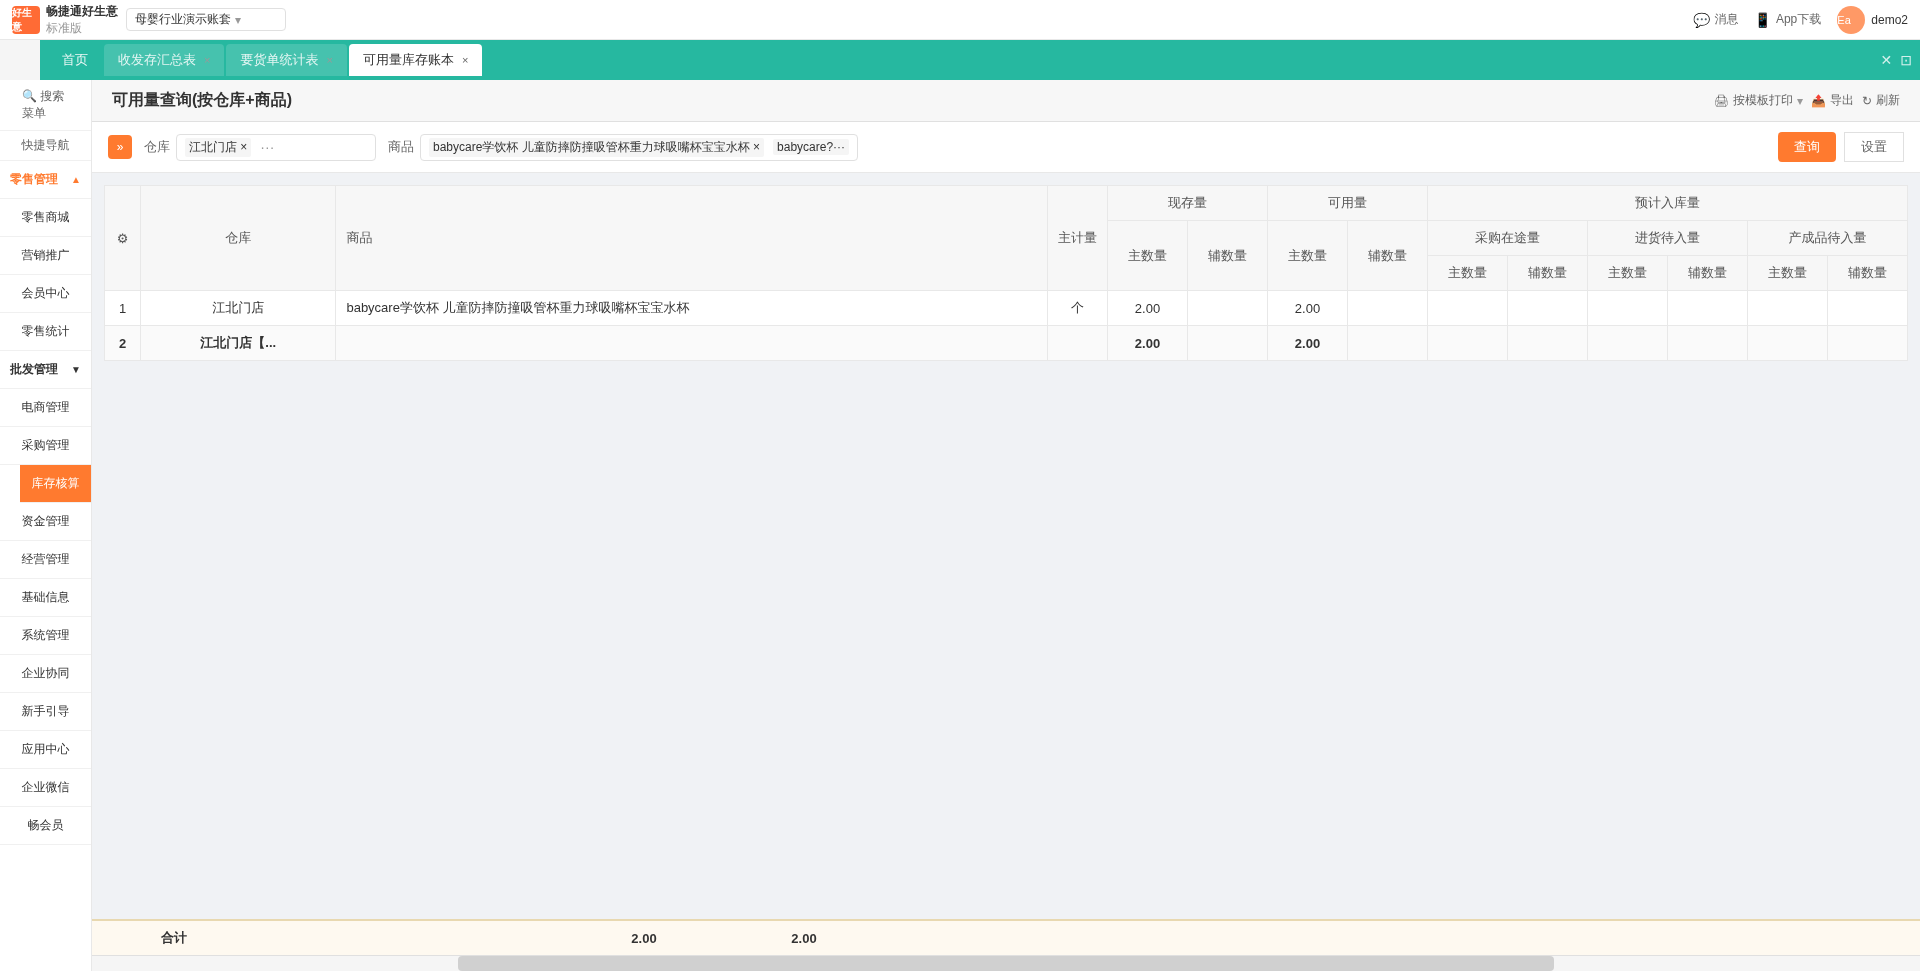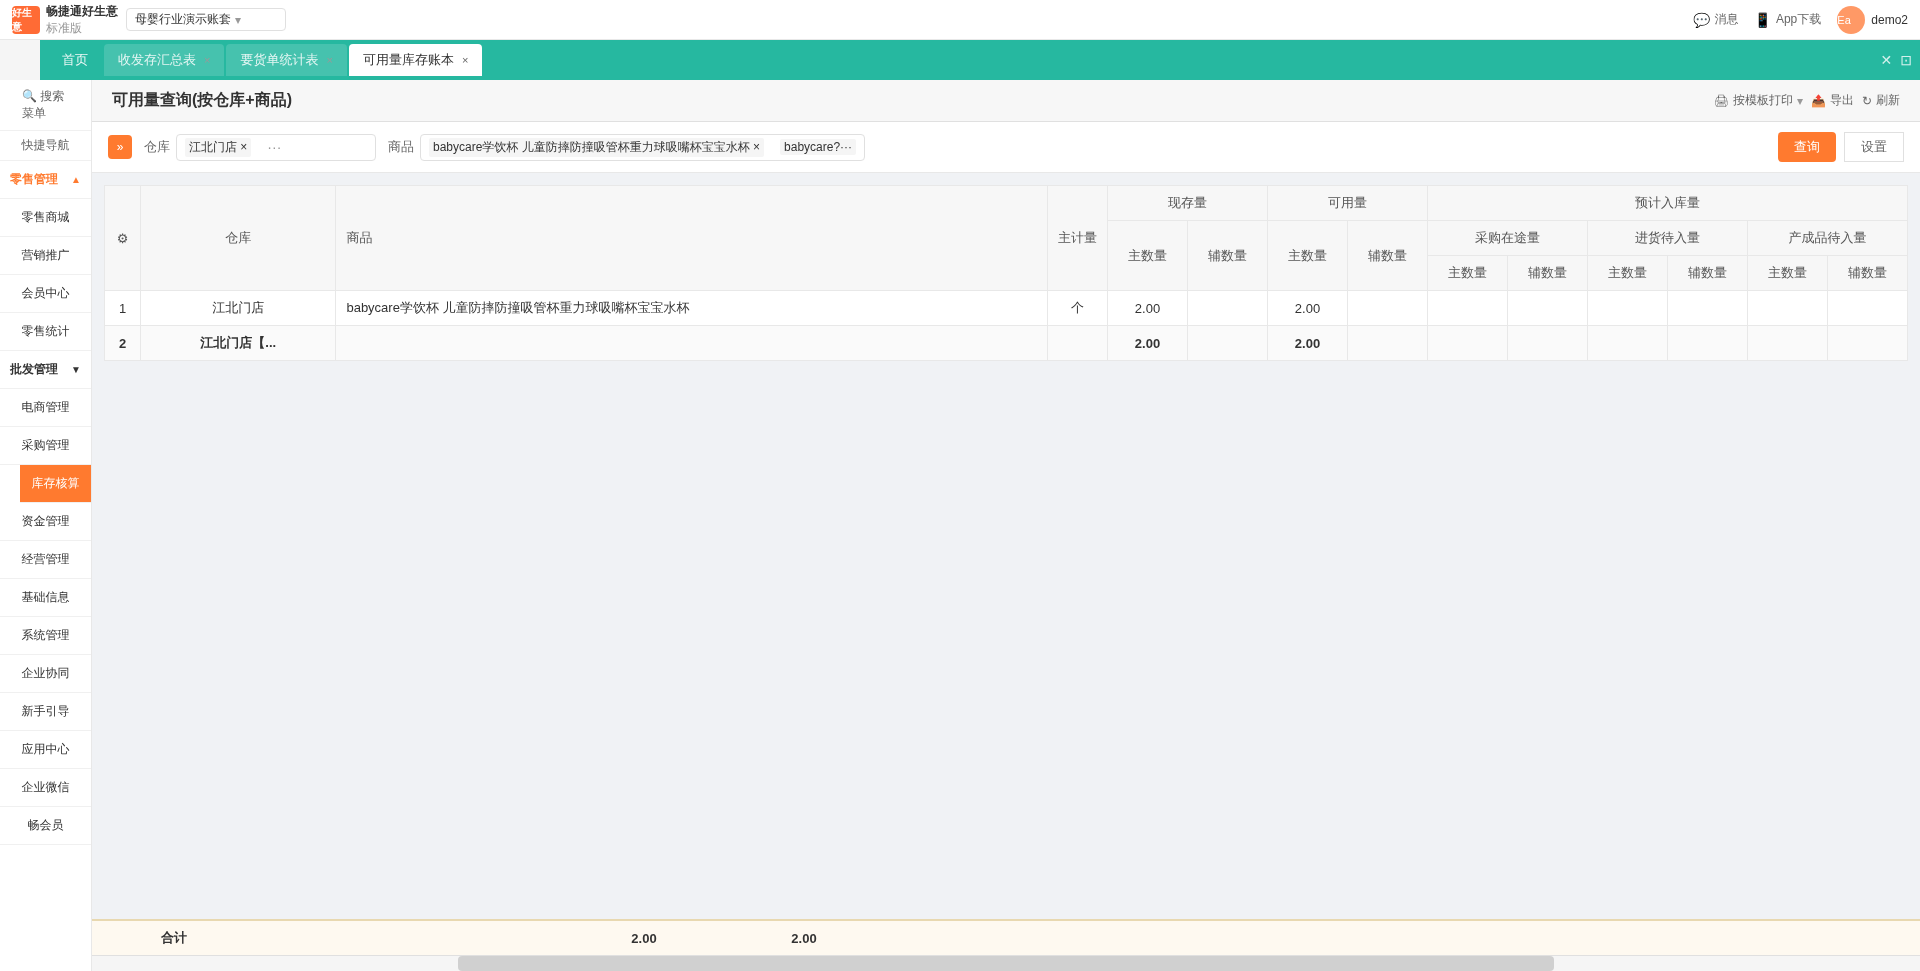--- a/index.html
+++ b/index.html
@@ -139,21 +139,21 @@
     .filter-expand-btn {
       width: 24px; height: 24px;
       background: #ff7a2f;
       border-radius: 4px;
       display: flex; align-items: center; justify-content: center;
       color: white; cursor: pointer; font-size: 12px; flex-shrink: 0;
     }
     .filter-group { display: flex; align-items: center; gap: 6px; }
     .filter-label { font-size: 13px; color: #666; white-space: nowrap; }
     .filter-tags {
-      display: flex; align-items: center; gap: 16px;
+      display: flex; align-items: center; gap: 9px;
       border: 1px solid #e0e0e0; border-radius: 4px; padding: 3px 8px;
       min-width: 200px; background: #fff; flex-wrap: wrap;
     }
     .filter-tag {
       display: flex; align-items: center; gap: 2px;
       background: #f5f5f5; border-radius: 2px; padding: 1px 4px;
       font-size: 12px; color: #333;
     }
     .filter-dots { color: #999; cursor: pointer; font-size: 14px; }
     .filter-actions { margin-left: auto; display: flex; gap: 8px; }

